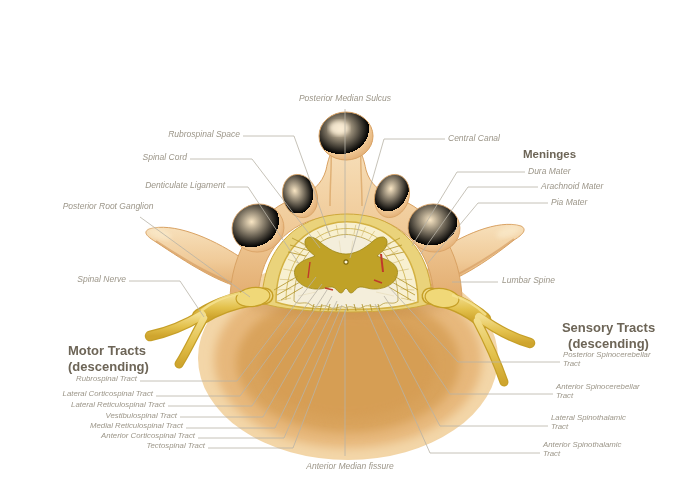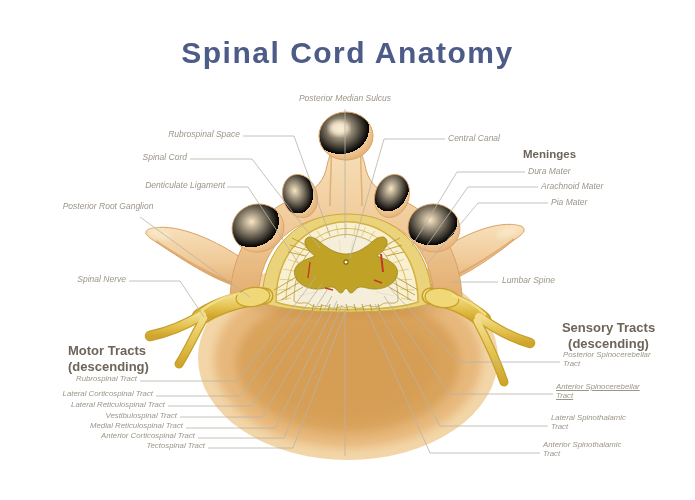--- a/index.html
+++ b/index.html
@@ -230,21 +230,20 @@
       <polyline points="548,203 478,203 428,263"></polyline>
       <polyline points="498,282 452,282"></polyline>
       <polyline points="560,362 458,362 388,286"></polyline>
       <polyline points="553,394 450,394 384,296"></polyline>
       <polyline points="548,426 440,426 375,304"></polyline>
       <polyline points="540,453 430,453 366,309"></polyline>
       <polyline points="345,456 345,310"></polyline>
     </g>
   </svg>
 
-  <div class="title">Spinal Cord Anatomy</div>
 
   <div class="lbl c" style="left:255px;top:93px;width:180px;">Posterior Median Sulcus</div>
   <div class="lbl r" style="right:455px;top:129px;">Rubrospinal Space</div>
   <div class="lbl r" style="right:508px;top:152px;">Spinal Cord</div>
   <div class="lbl r" style="right:470px;top:180px;">Denticulate Ligament</div>
   <div class="lbl c wrap" style="left:58px;top:201px;width:100px;">Posterior Root Ganglion</div>
   <div class="lbl r" style="right:569px;top:274px;">Spinal Nerve</div>
 
   <div class="lbl" style="left:448px;top:133px;">Central Canal</div>
   <div class="head men" style="left:523px;top:148px;">Meninges</div>
@@ -259,17 +258,18 @@
   <div class="tract r" style="right:542px;top:390px;">Lateral Corticospinal Tract</div>
   <div class="tract r" style="right:530px;top:401px;">Lateral Reticulospinal Tract</div>
   <div class="tract r" style="right:518px;top:412px;">Vestibulospinal Tract</div>
   <div class="tract r" style="right:512px;top:422px;">Medial Reticulospinal Tract</div>
   <div class="tract r" style="right:500px;top:432px;">Anterior Corticospinal Tract</div>
   <div class="tract r" style="right:490px;top:442px;">Tectospinal Tract</div>
 
   <div class="head big c" style="left:536px;top:320px;width:145px;">Sensory Tracts
 (descending)</div>
   <div class="tract wrap" style="left:563px;top:351px;width:92px;">Posterior Spinocerebellar Tract</div>
-  <div class="tract wrap" style="left:556px;top:383px;width:92px;text-decoration:underline;">Anterior Spinocerebellar Tract</div>
+  <div class="tract wrap" style="left:556px;top:383px;width:92px;">Anterior Spinocerebellar Tract</div>
   <div class="tract wrap" style="left:551px;top:414px;width:92px;">Lateral Spinothalamic Tract</div>
   <div class="tract wrap" style="left:543px;top:441px;width:92px;">Anterior Spinothalamic Tract</div>
 
+  <div class="lbl c" style="left:275px;top:461px;width:150px;">Anterior Median fissure</div>
 </div>
 
 </body></html>

